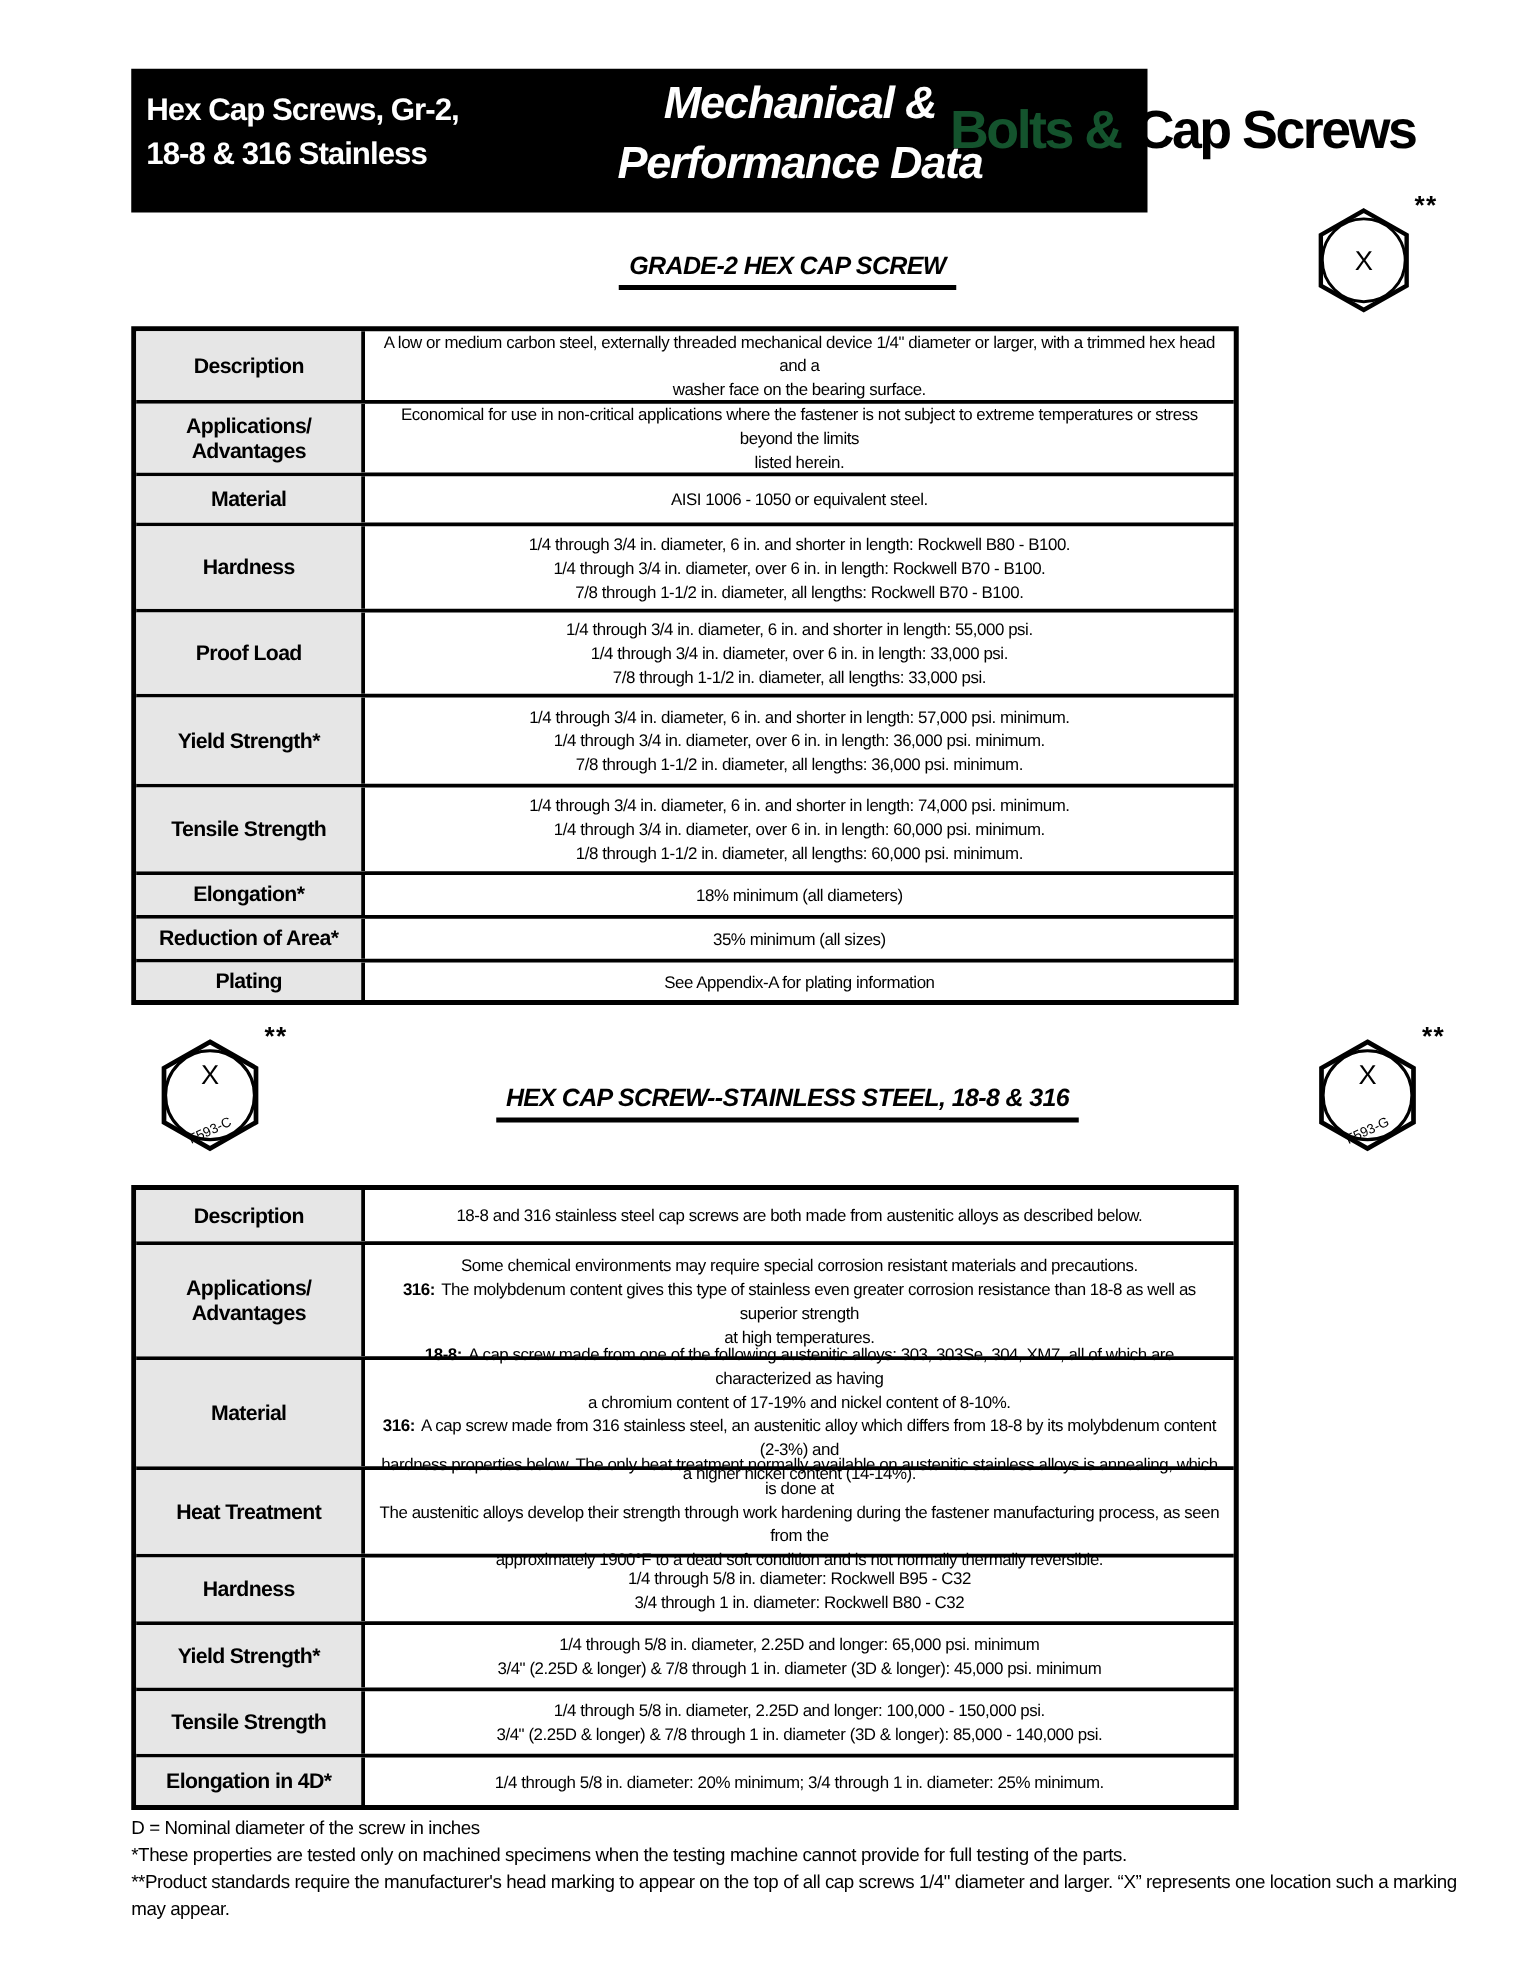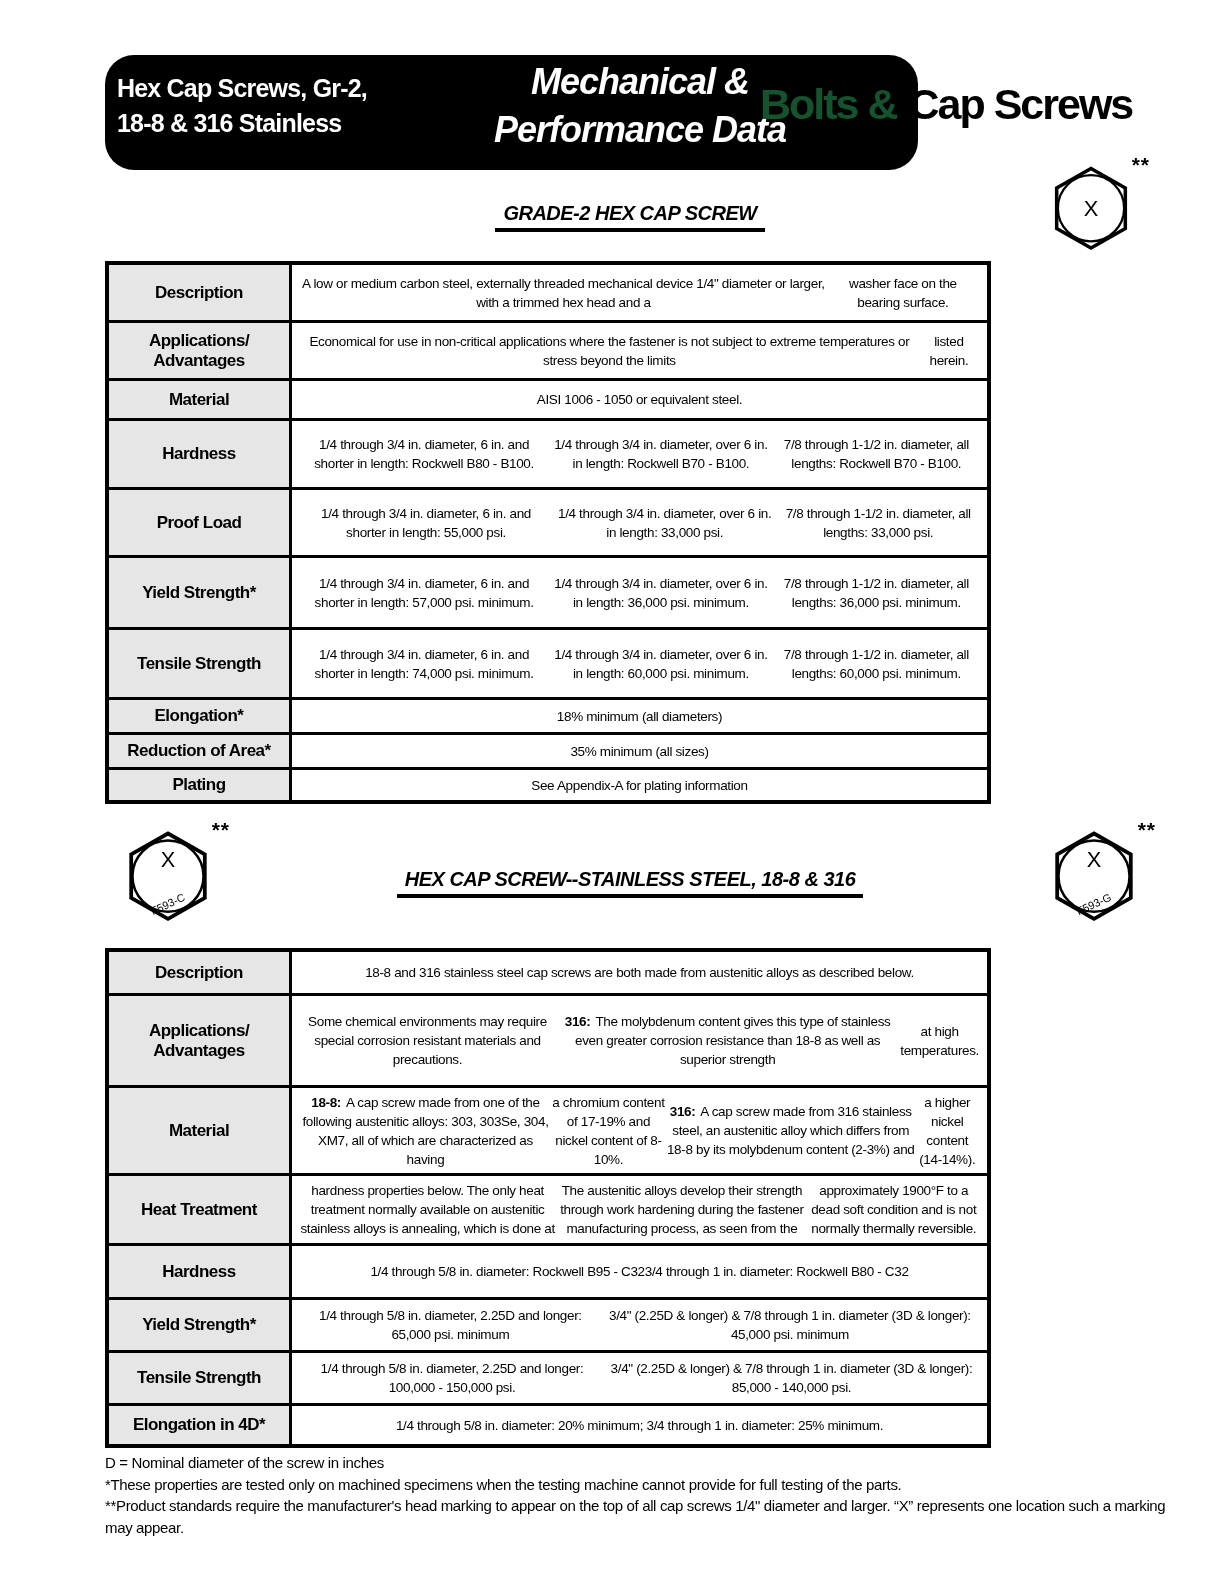--- a/index.html
+++ b/index.html
@@ -3,21 +3,21 @@
 <meta charset="utf-8">
 <style>
   * { margin:0; padding:0; box-sizing:border-box; }
   html,body { background:#fff; }
   body { width:1224px; height:1583px; position:relative; overflow:hidden;
          font-family:"Liberation Sans","DejaVu Sans",sans-serif; color:#000; }
 
   .page { position:absolute; inset:0; background:#fff; }
 
   
-  .hdr-bar { position:absolute; left:105px; top:55px; width:813px; height:115px; background:#000;border-radius:29px; }
+  .hdr-bar { position:absolute; left:105px; top:55px; width:813px; height:115px; background:#000; }
   .hdr-product { position:absolute; left:12px; top:16px; color:#fff; font-weight:bold;
                  font-size:25px; line-height:35px; letter-spacing:-0.8px; white-space:nowrap; }
   .hdr-banner { position:absolute; left:320px; top:3px; width:430px; text-align:center; color:#fff;
                 font-weight:bold; font-style:italic; font-size:36px; line-height:48px; letter-spacing:-1px; }
   .hdr-section { position:absolute; left:760px; top:80px; font-size:43px; font-weight:bold;
                  letter-spacing:-2px; white-space:nowrap; z-index:2; }
   .hdr-section .w { color:#14532d; }
   .hdr-section .b { color:#000; margin-left:12px;margin-top:28px; }
 
   
@@ -38,21 +38,21 @@
 
   
   .dtable { position:absolute; left:105px; width:886px; border:4px solid #000; background:#fff; }
   .t1 { top:261px; }
   .t2 { top:948px; }
   .trow { display:flex; }
   .trow + .trow { border-top:3px solid #000; }
   .tlabel { flex:0 0 183px; width:183px; background:#e6e6e6; border-right:3px solid #000;
             display:flex; align-items:center; justify-content:center; text-align:center;
             font-weight:bold; font-size:17px; line-height:20px; letter-spacing:-0.5px; padding:2px 6px; }
-  .tval { flex:1; display:flex; align-items:center; justify-content:center;
+  .tval { flex:1; display:flex; flex-direction:column; align-items:center; justify-content:center;
           text-align:center; font-size:13.5px; line-height:19px; letter-spacing:-0.35px; padding:3px 8px; }
   .vline b { margin-right:5px; }
 
   
   .footnotes { position:absolute; left:105px; top:1452px; width:1070px;
                font-size:15px; line-height:21.5px; letter-spacing:-0.35px; }
 </style>
 </head>
 <body>
 
@@ -128,21 +128,21 @@
         <div class="vline"><span>1/4 through 3/4 in. diameter, 6 in. and shorter in length: 57,000 psi. minimum.</span></div>
         <div class="vline"><span>1/4 through 3/4 in. diameter, over 6 in. in length: 36,000 psi. minimum.</span></div>
         <div class="vline"><span>7/8 through 1-1/2 in. diameter, all lengths: 36,000 psi. minimum.</span></div>
       </div>
     </div>
     <div class="trow" style="height:70px">
       <div class="tlabel">Tensile Strength</div>
       <div class="tval">
         <div class="vline"><span>1/4 through 3/4 in. diameter, 6 in. and shorter in length: 74,000 psi. minimum.</span></div>
         <div class="vline"><span>1/4 through 3/4 in. diameter, over 6 in. in length: 60,000 psi. minimum.</span></div>
-        <div class="vline"><span>7/8 through 1-1/2 in. diameter, all lengths: 60,000 psi. minimum.</span></div>
+        <div class="vline"><span>1/8 through 1-1/2 in. diameter, all lengths: 60,000 psi. minimum.</span></div>
       </div>
     </div>
     <div class="trow" style="height:35px">
       <div class="tlabel">Elongation*</div>
       <div class="tval">
         <div class="vline"><span>18% minimum (all diameters)</span></div>
       </div>
     </div>
     <div class="trow" style="height:35px">
       <div class="tlabel">Reduction of Area*</div>

